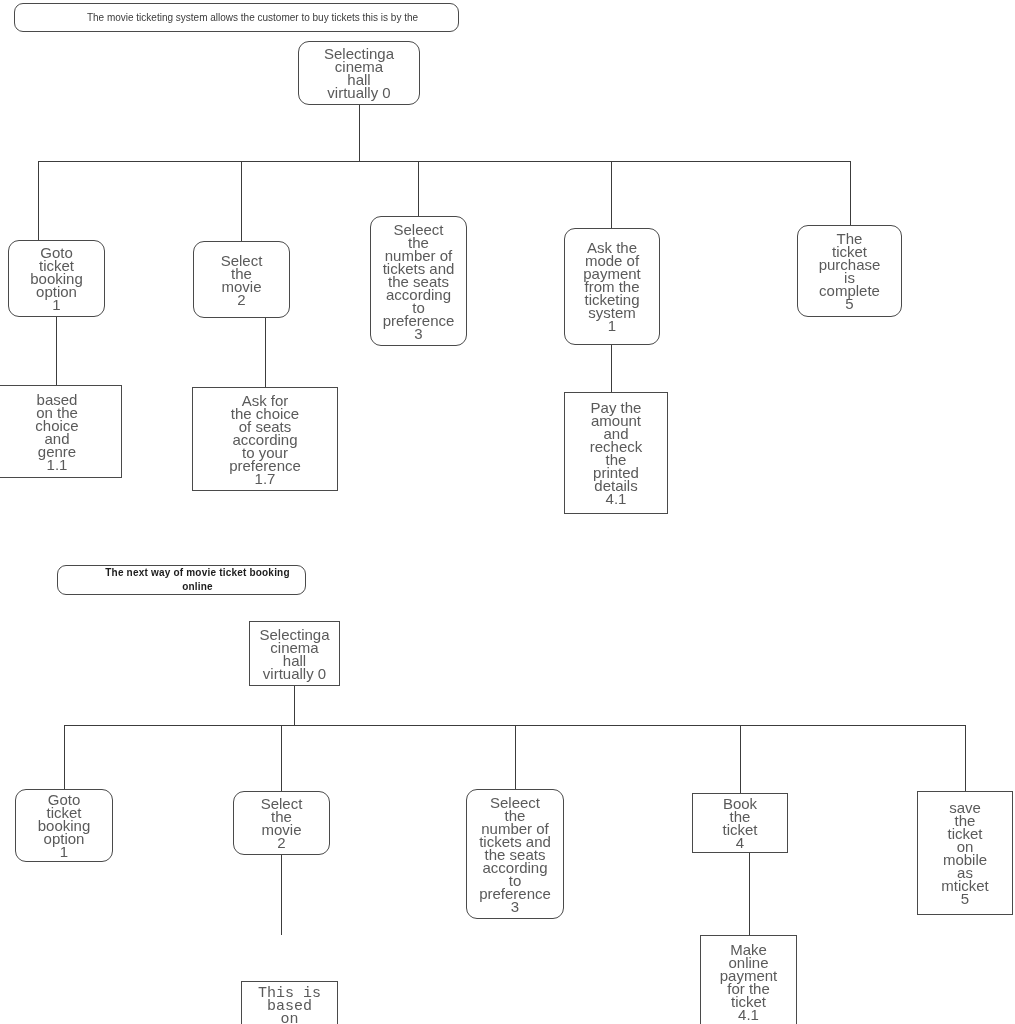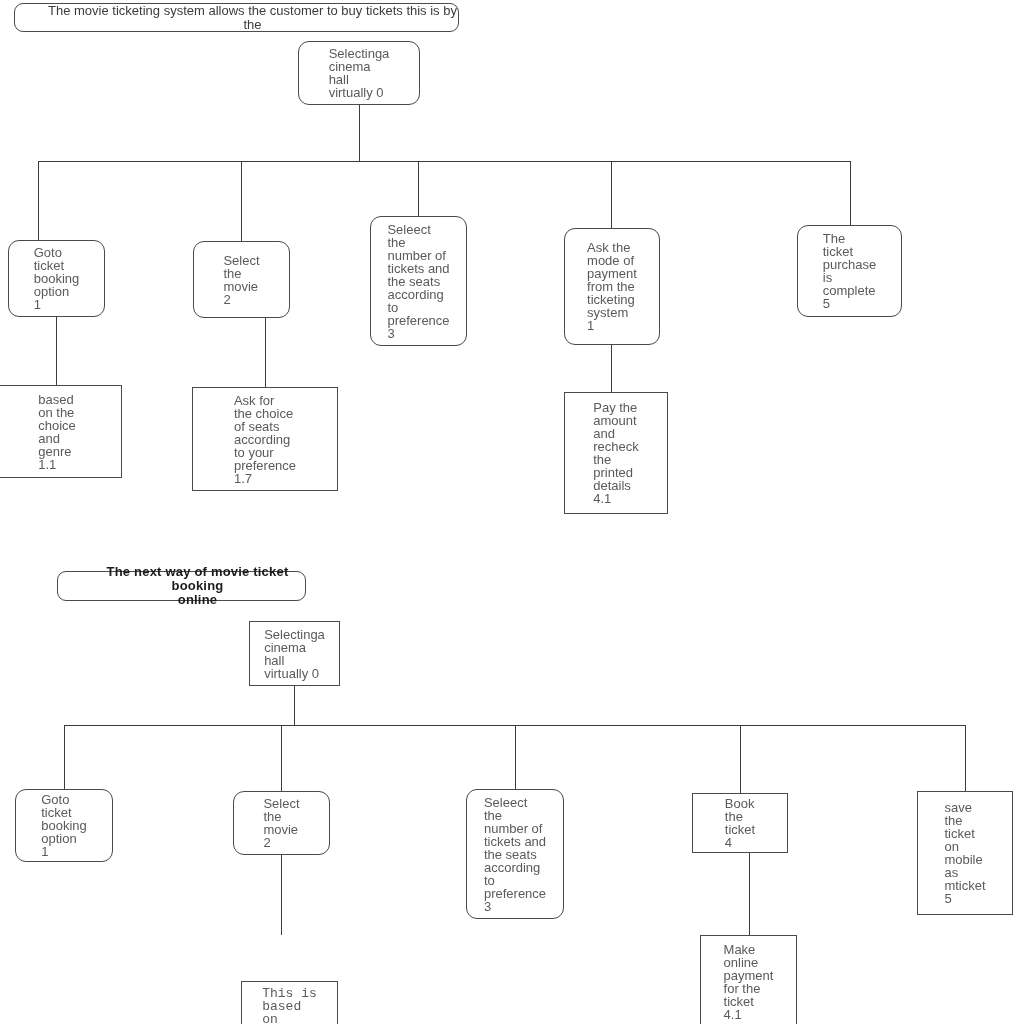--- a/index.html
+++ b/index.html
@@ -16,57 +16,57 @@
     height: 1024px;
     background: #ffffff;
     overflow: hidden;
   }
   .node {
     position: absolute;
     box-sizing: border-box;
     border: 1px solid #4a4a4a;
     background: #ffffff;
     color: #5a5a5a;
-    font-size: 13px;
+    font-size: 15px;
     line-height: 13px;
+    text-align: center;
     display: flex;
     align-items: center;
     justify-content: center;
     white-space: pre-line;
     padding: 0 3px;
     z-index: 2;
   }
   .rounded {
     border-radius: 11px;
   }
   .square {
     border-radius: 0;
   }
   .title-box {
     position: absolute;
     box-sizing: border-box;
     border: 1px solid #4a4a4a;
     border-radius: 9px;
     background: #ffffff;
     color: #3c3c3c;
-    font-size: 13px;
+    font-size: 10px;
     line-height: 14px;
     text-align: center;
     display: flex;
     align-items: center;
     justify-content: center;
     white-space: pre-line;
     z-index: 2;
     padding-left: 32px;
   }
   .title-box.bold {
     font-weight: bold;
     color: #1c1c1c;
     letter-spacing: 0.2px;
-    margin-top: 6px;
   }
   .conn {
     position: absolute;
     background: #3c3c3c;
     z-index: 1;
   }
   .conn-v { width: 1px; }
   .conn-h { height: 1px; }
 </style>
 </head>

